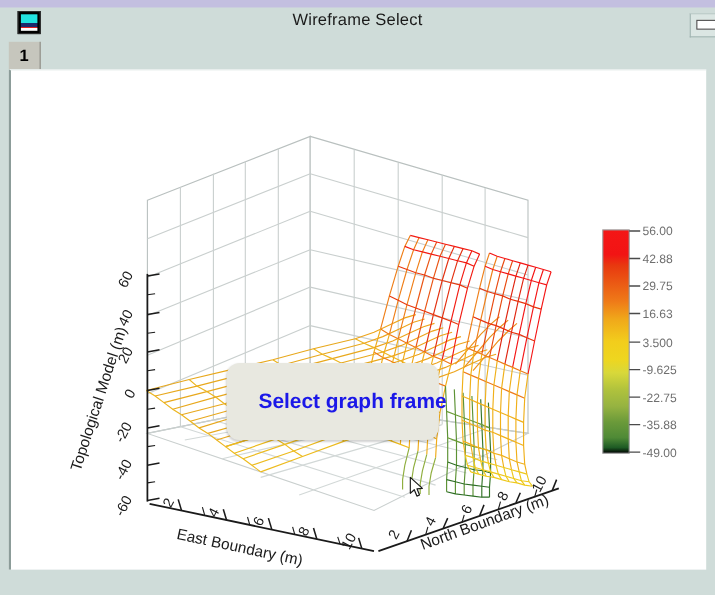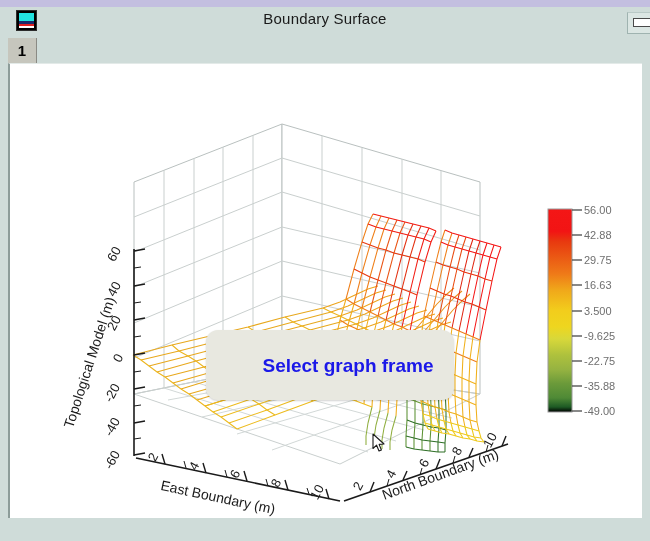--- a/index.html
+++ b/index.html
@@ -127,21 +127,21 @@
   .cb-tick-label {
     font-family: "Liberation Sans", sans-serif;
     font-size: 11px;
     fill: #6f6f6f;
   }
 
   
   #hint-tooltip {
     position: absolute;
     left: 196px; top: 266px;
-    width: 248px; height: 70px;
+    width: 193px; height: 70px;
     background: #e8e8e0;
     border-radius: 12px;
     box-shadow: 0 1px 2px rgba(0,0,0,.18);
     display: flex;
     flex-direction: column;
     align-items: center;
     justify-content: center;
     box-sizing: border-box;
     padding-left: 36px;
   }
@@ -173,21 +173,21 @@
 <body>
 
 <div id="app-window">
 
   <div id="outer-accent"></div>
 
   <div id="titlebar">
     <div id="app-icon">
       <div class="screen"></div>
     </div>
-    <div id="window-title">Boundary Surface</div>
+    <div id="window-title">Wireframe Select</div>
     <div id="minimize-button">
       <div class="glyph"></div>
     </div>
   </div>
 
   <div id="tab-strip">
     <div id="layer-tab-1">1</div>
   </div>
 
   <div id="graph-canvas">

